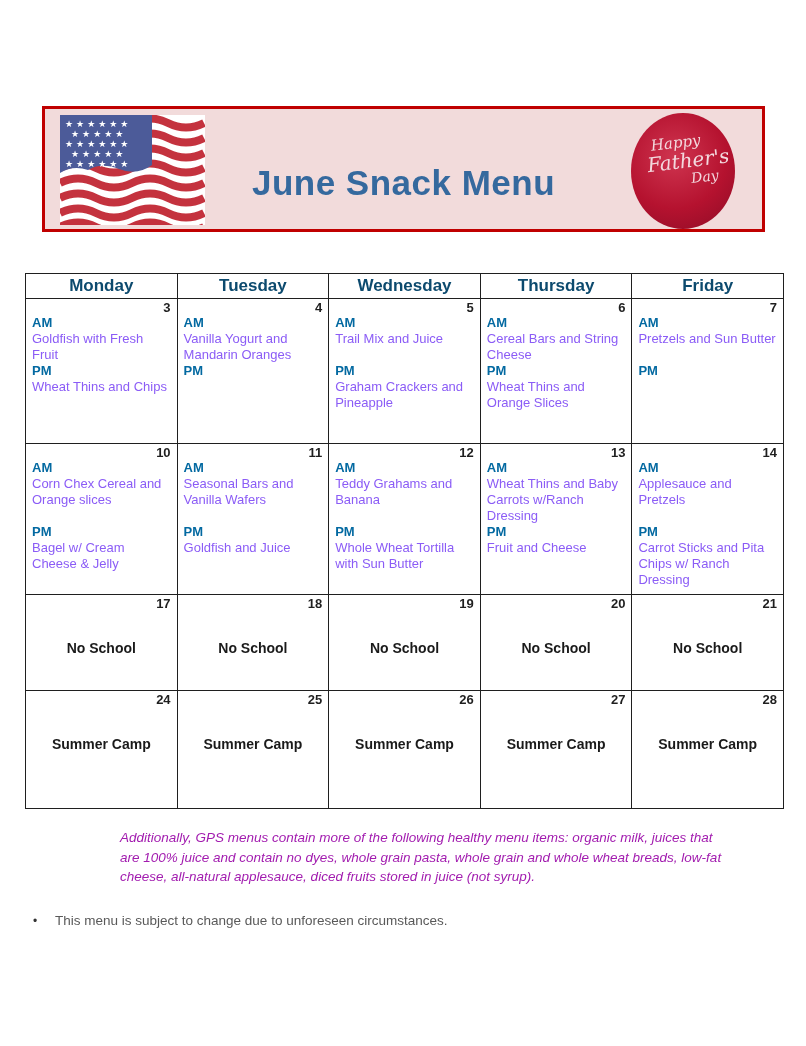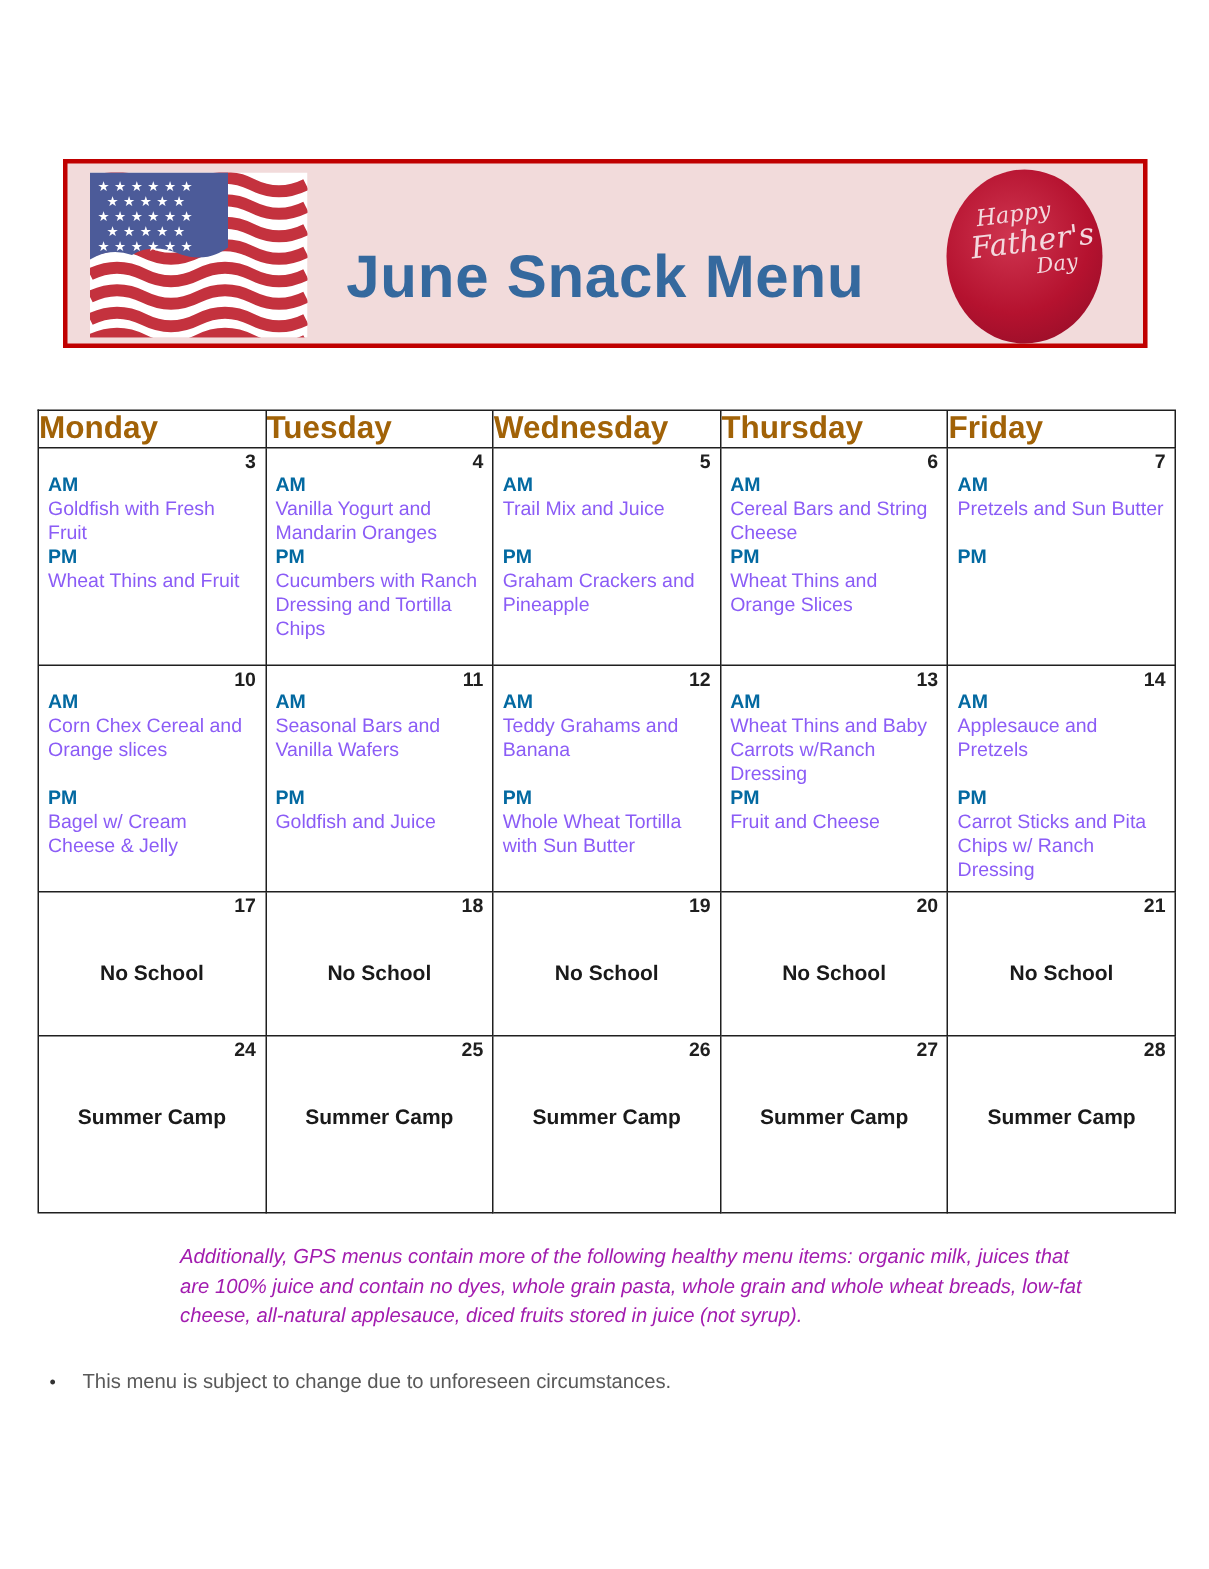--- a/index.html
+++ b/index.html
@@ -8,21 +8,21 @@
     font-family:"Liberation Sans","DejaVu Sans",sans-serif;overflow:hidden;
   }
   
   .banner{
     position:absolute;left:42px;top:106px;width:723px;height:126px;
     box-sizing:border-box;border:3px solid #c00000;background:#f2dbdb;
   }
   .flag{position:absolute;left:15px;top:6px;}
   .banner-title{
     position:absolute;left:0;right:0;top:54px;text-align:center;
-    font-size:40px;font-weight:bold;letter-spacing:.5px;color:#35699e;
+    font-size:35px;font-weight:bold;letter-spacing:.5px;color:#35699e;
   }
   .badge{
     position:absolute;right:27px;top:4px;width:104px;height:116px;border-radius:50%;
     background:radial-gradient(circle at 42% 38%,#cf3550 0%,#b5122f 55%,#8c0c26 100%);
   }
   .badge-text{
     position:absolute;left:0;top:22px;width:100%;color:#f3d9de;
     font-family:"DejaVu Serif","Liberation Serif",serif;font-style:italic;
     transform:rotate(-7deg);line-height:1.05;
   }
@@ -35,21 +35,21 @@
     display:grid;grid-template-columns:repeat(5,1fr);
     grid-template-rows:25px 145px 151px 96px 118px;
     border-top:1px solid #1f1f1f;border-left:1px solid #1f1f1f;
     background:#ffffff;
   }
   .cal-cell{
     border-right:1px solid #1f1f1f;border-bottom:1px solid #1f1f1f;
     box-sizing:border-box;overflow:hidden;
   }
   .day-header{
-    font-size:21px;font-weight:bold;color:#a16207;line-height:24px;
+    font-size:17px;font-weight:bold;color:#0c4a6e;text-align:center;line-height:24px;
   }
   .menu-cell{padding:1px 6px 0 6px;font-size:13px;line-height:16px;}
   .cell-date{text-align:right;font-weight:bold;color:#1f1f1f;font-size:13px;line-height:15px;}
   .meal-label{font-weight:bold;color:#0369a1;}
   .meal-text{color:#8b5cf6;}
   .am-w1{min-height:32px;}
   .am-w2{min-height:48px;}
   .event-cell{padding:1px 6px;font-size:13px;}
   .event-label{
     text-align:center;font-weight:bold;color:#1a1a1a;font-size:14px;margin-top:29px;
@@ -108,28 +108,27 @@
     <div class="cal-cell day-header">Tuesday</div>
     <div class="cal-cell day-header">Wednesday</div>
     <div class="cal-cell day-header">Thursday</div>
     <div class="cal-cell day-header">Friday</div>
 
     <div class="cal-cell menu-cell">
       <div class="cell-date">3</div>
       <div class="meal-label">AM</div>
       <div class="meal-text am-w1">Goldfish with Fresh Fruit</div>
       <div class="meal-label">PM</div>
-      <div class="meal-text">Wheat Thins and Fruit</div>
+      <div class="meal-text">Wheat Thins and Chips</div>
     </div>
     <div class="cal-cell menu-cell">
       <div class="cell-date">4</div>
       <div class="meal-label">AM</div>
       <div class="meal-text am-w1">Vanilla Yogurt and Mandarin Oranges</div>
       <div class="meal-label">PM</div>
-      <div class="meal-text">Cucumbers with Ranch Dressing and Tortilla Chips</div>
     </div>
     <div class="cal-cell menu-cell">
       <div class="cell-date">5</div>
       <div class="meal-label">AM</div>
       <div class="meal-text am-w1">Trail Mix and Juice</div>
       <div class="meal-label">PM</div>
       <div class="meal-text">Graham Crackers and Pineapple</div>
     </div>
     <div class="cal-cell menu-cell">
       <div class="cell-date">6</div>

